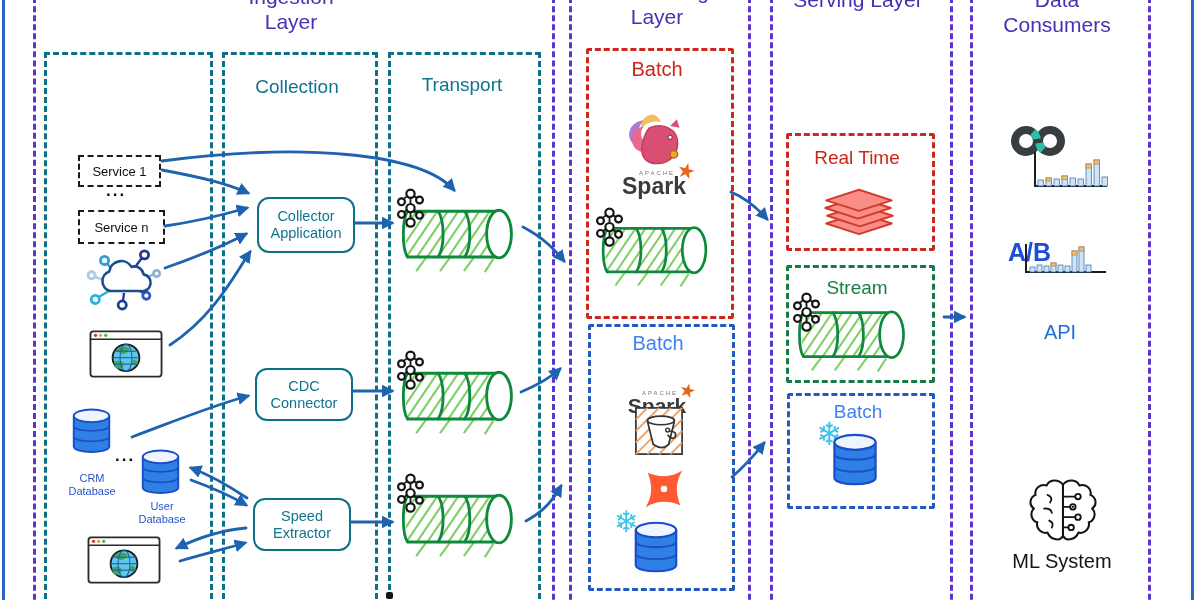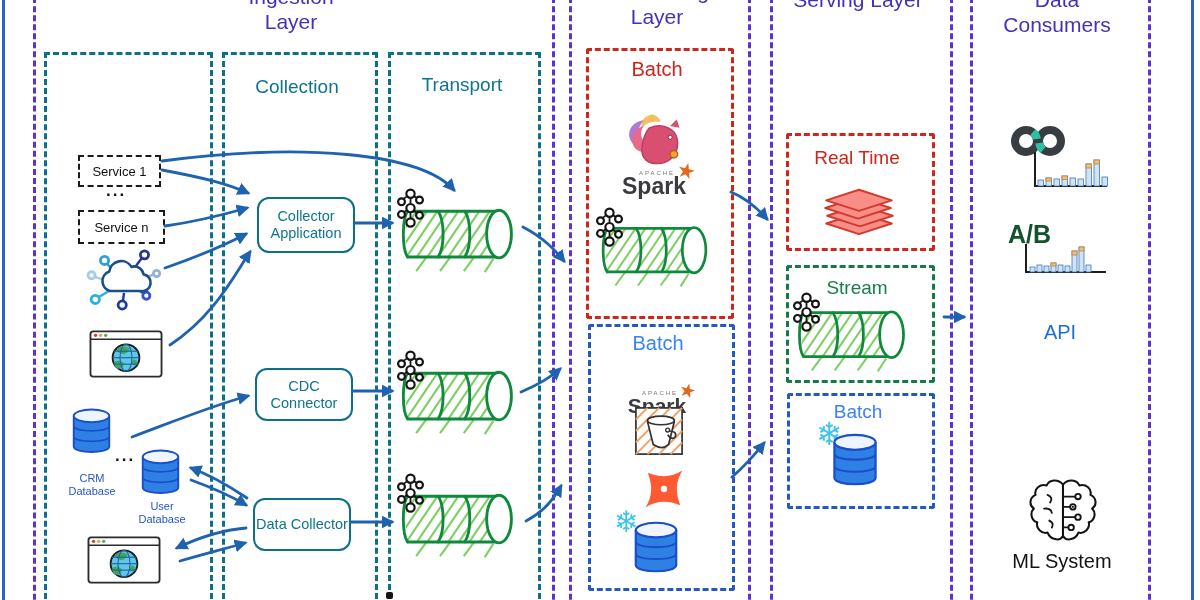--- a/index.html
+++ b/index.html
@@ -22,21 +22,21 @@
   .svc{font-size:13px;color:#111;display:flex;align-items:center;justify-content:center;text-align:center;}
   .dots{font-size:17px;font-weight:bold;color:#111;letter-spacing:2px;}
   .db-lbl{color:#2456c9;font-size:11px;line-height:13px;text-align:center;}
   .blue-txt{color:#1c6fd6;font-size:20px;text-align:center;line-height:24px;}
   .blk-txt{color:#141414;font-size:19px;text-align:center;}
   .spark{position:relative;text-align:center;}
   .spark .ap{display:block;font-size:6px;letter-spacing:2px;color:#777;margin-left:6px;}
   .spark .nm{display:block;font-size:23px;font-weight:bold;color:#3b3a3f;line-height:20px;}
   .spark .st{position:absolute;right:-4px;top:-11px;color:#e8651c;font-size:21px;transform:rotate(14deg);}
   .snow{color:#3ec3ec;font-weight:bold;}
-  .ab-lbl{font-size:25px;font-weight:bold;color:#14532d;}
+  .ab-lbl{font-size:25px;font-weight:bold;color:#1d4ed8;margin-top:18px;}
   svg{display:block;}
 </style>
 </head>
 <body>
 
 <div id="canvas">
 
   <svg width="0" height="0" style="position:absolute">
     <defs>
       <clipPath id="pc">
@@ -180,21 +180,21 @@
       <use href="#browser" width="76" height="48"></use>
     </svg>
 
   <div class="abs node" style="left:257px;top:197px;width:94px;height:52px;">
       <span>Collector Application</span>
     </div>
   <div class="abs node" style="left:255px;top:368px;width:94px;height:49px;">
       <span>CDC Connector</span>
     </div>
   <div class="abs node" style="left:253px;top:498px;width:94px;height:49px;">
-      <span>Data Collector</span>
+      <span>Speed Extractor</span>
     </div>
 
   <svg class="abs" style="left:398px;top:196px;" width="124" height="80">
       <use href="#pipe" width="124" height="80"></use>
     </svg>
   <svg class="abs" style="left:397px;top:188px;" width="27" height="42">
       <use href="#kafka" width="27" height="42"></use>
     </svg>
   <svg class="abs" style="left:398px;top:358px;" width="124" height="80">
       <use href="#pipe" width="124" height="80"></use>

